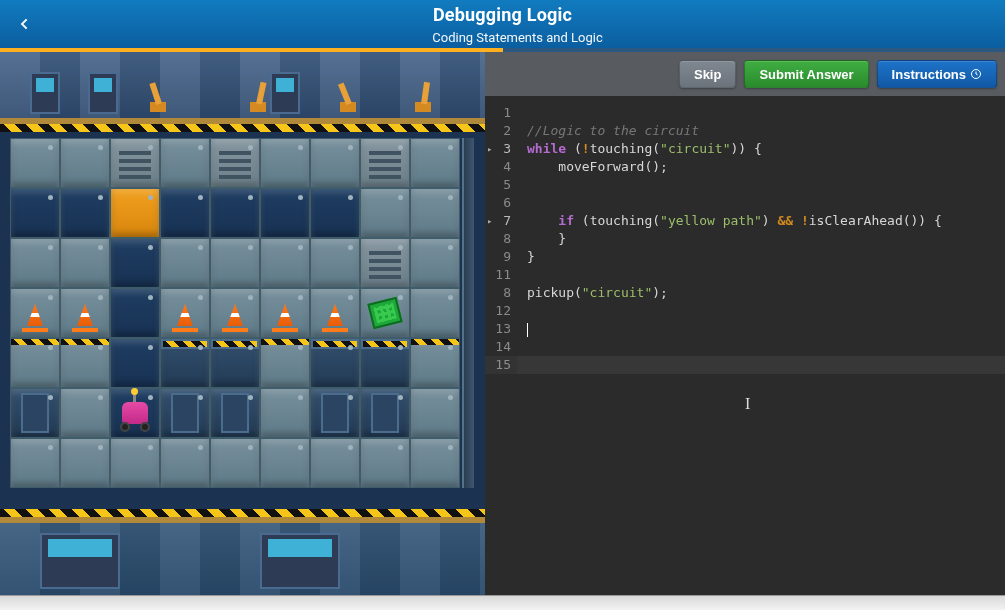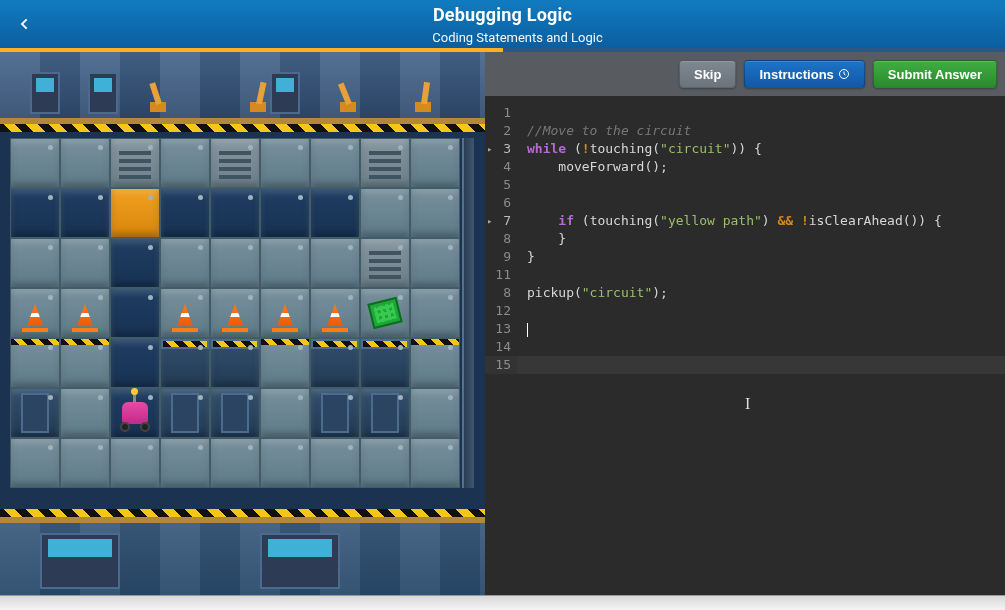--- a/index.html
+++ b/index.html
@@ -243,28 +243,28 @@
       </div>
       <div class="bottom-strip">
         <div class="console c1"></div>
         <div class="console c2"></div>
       </div>
     </div>
 
     <div class="code-panel">
       <div class="toolbar">
         <button class="btn btn-skip">Skip</button>
+        <button class="btn btn-submit">Submit Answer</button>
         <button class="btn btn-inst">
           <span>Instructions</span>
           <svg viewBox="0 0 24 24">
               <circle cx="12" cy="12" r="9" fill="none" stroke="#fff" stroke-width="2"></circle>
               <path d="M12 7v5l3 2" stroke="#fff" stroke-width="2" fill="none"></path>
             </svg>
         </button>
-        <button class="btn btn-submit">Submit Answer</button>
       </div>
       <div class="editor">
         <div class="active-gutter"></div>
         <div class="gutter" id="gutter">
             <div>1</div>
             <div>2</div>
             <div class="fold">3</div>
             <div>4</div>
             <div>5</div>
             <div>6</div>
@@ -274,21 +274,21 @@
             <div>11</div>
             <div>8</div>
             <div>12</div>
             <div>13</div>
             <div>14</div>
             <div>15</div>
           </div>
         <div class="code" id="code">
           <div class="active-line"></div>
         <div class="ln"></div>
-            <div class="ln"><span class="cmt">//Move to the circuit</span></div>
+            <div class="ln"><span class="cmt">//Logic to the circuit</span></div>
             <div class="ln"><span class="kw">while</span><span class="paren"> (</span><span class="op">!</span><span class="fn">touching</span><span class="paren">(</span><span class="str">"circuit"</span><span class="paren">)) {</span></div>
             <div class="ln"><span class="fn">    moveForward</span><span class="paren">();</span></div>
             <div class="ln"></div>
             <div class="ln"><span>    </span></div>
             <div class="ln"><span>    </span><span class="kw">if</span><span class="paren"> (</span><span class="fn">touching</span><span class="paren">(</span><span class="str">"yellow path"</span><span class="paren">) </span><span class="op">&amp;&amp;</span><span> </span><span class="op">!</span><span class="fn">isClearAhead</span><span class="paren">()) {</span></div>
             <div class="ln"><span class="paren">    }</span></div>
             <div class="ln"><span class="paren">}</span></div>
             <div class="ln"></div>
             <div class="ln"><span class="fn">pickup</span><span class="paren">(</span><span class="str">"circuit"</span><span class="paren">);</span></div>
             <div class="ln"></div>

